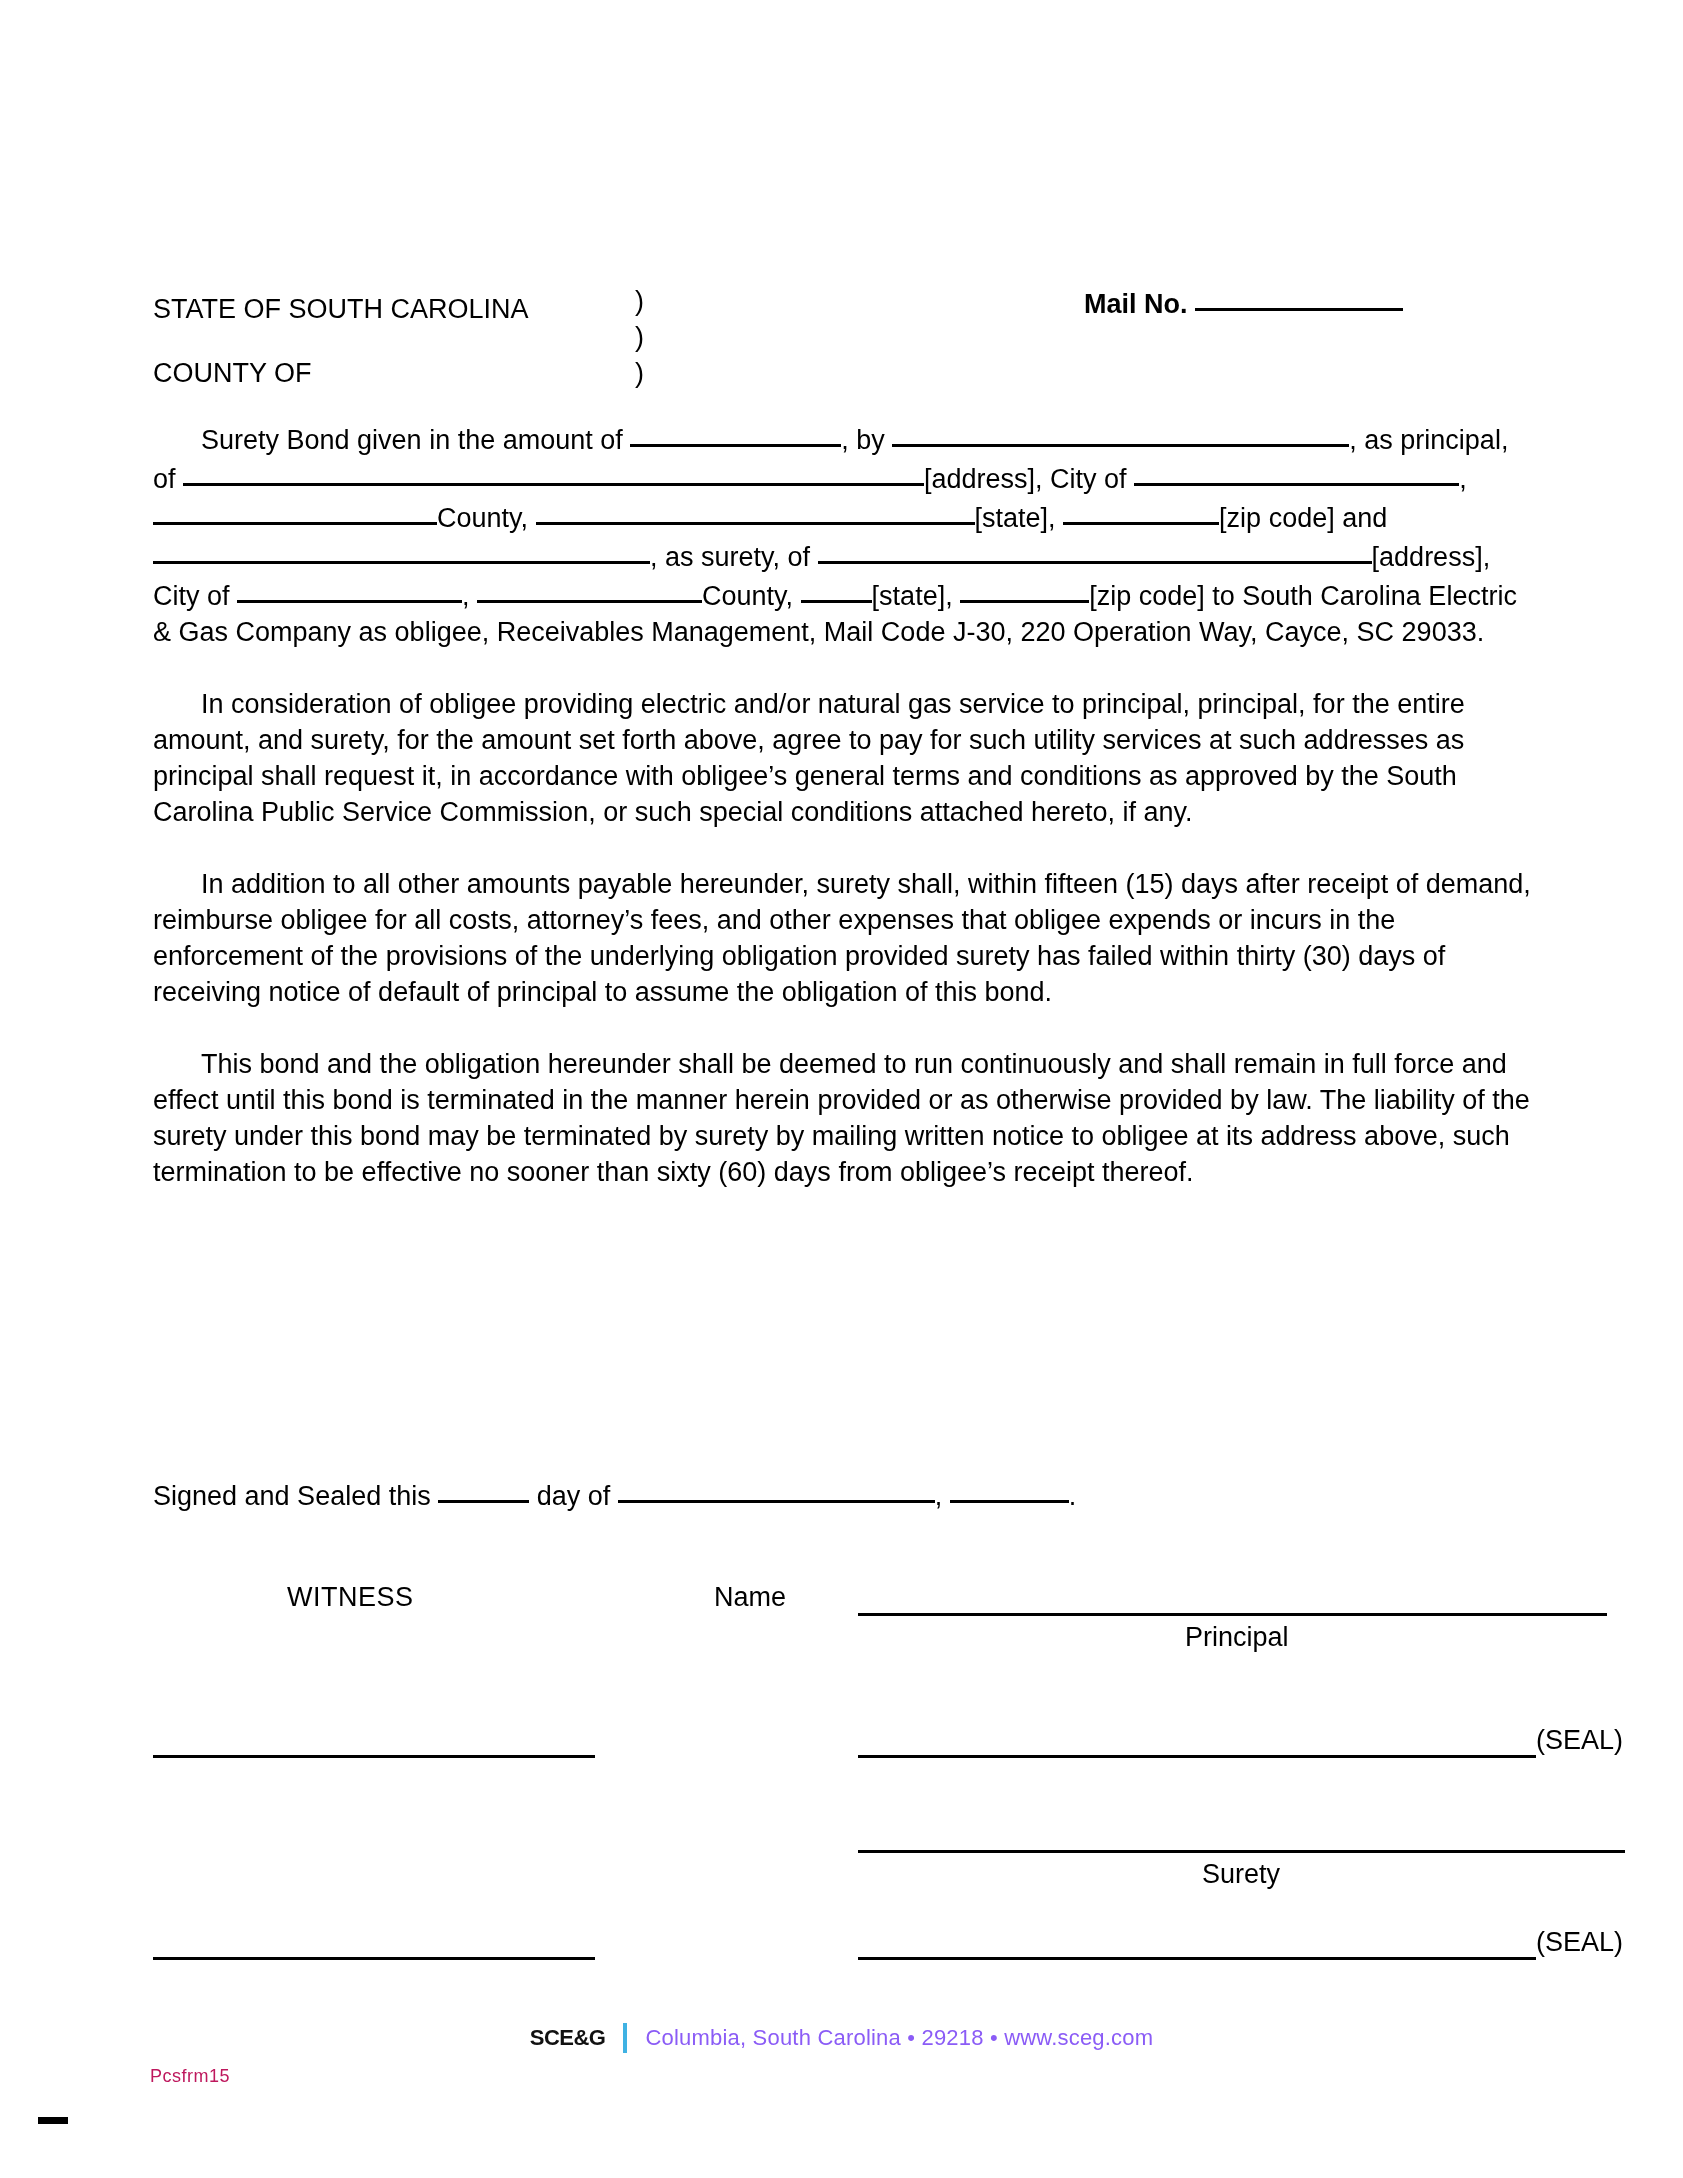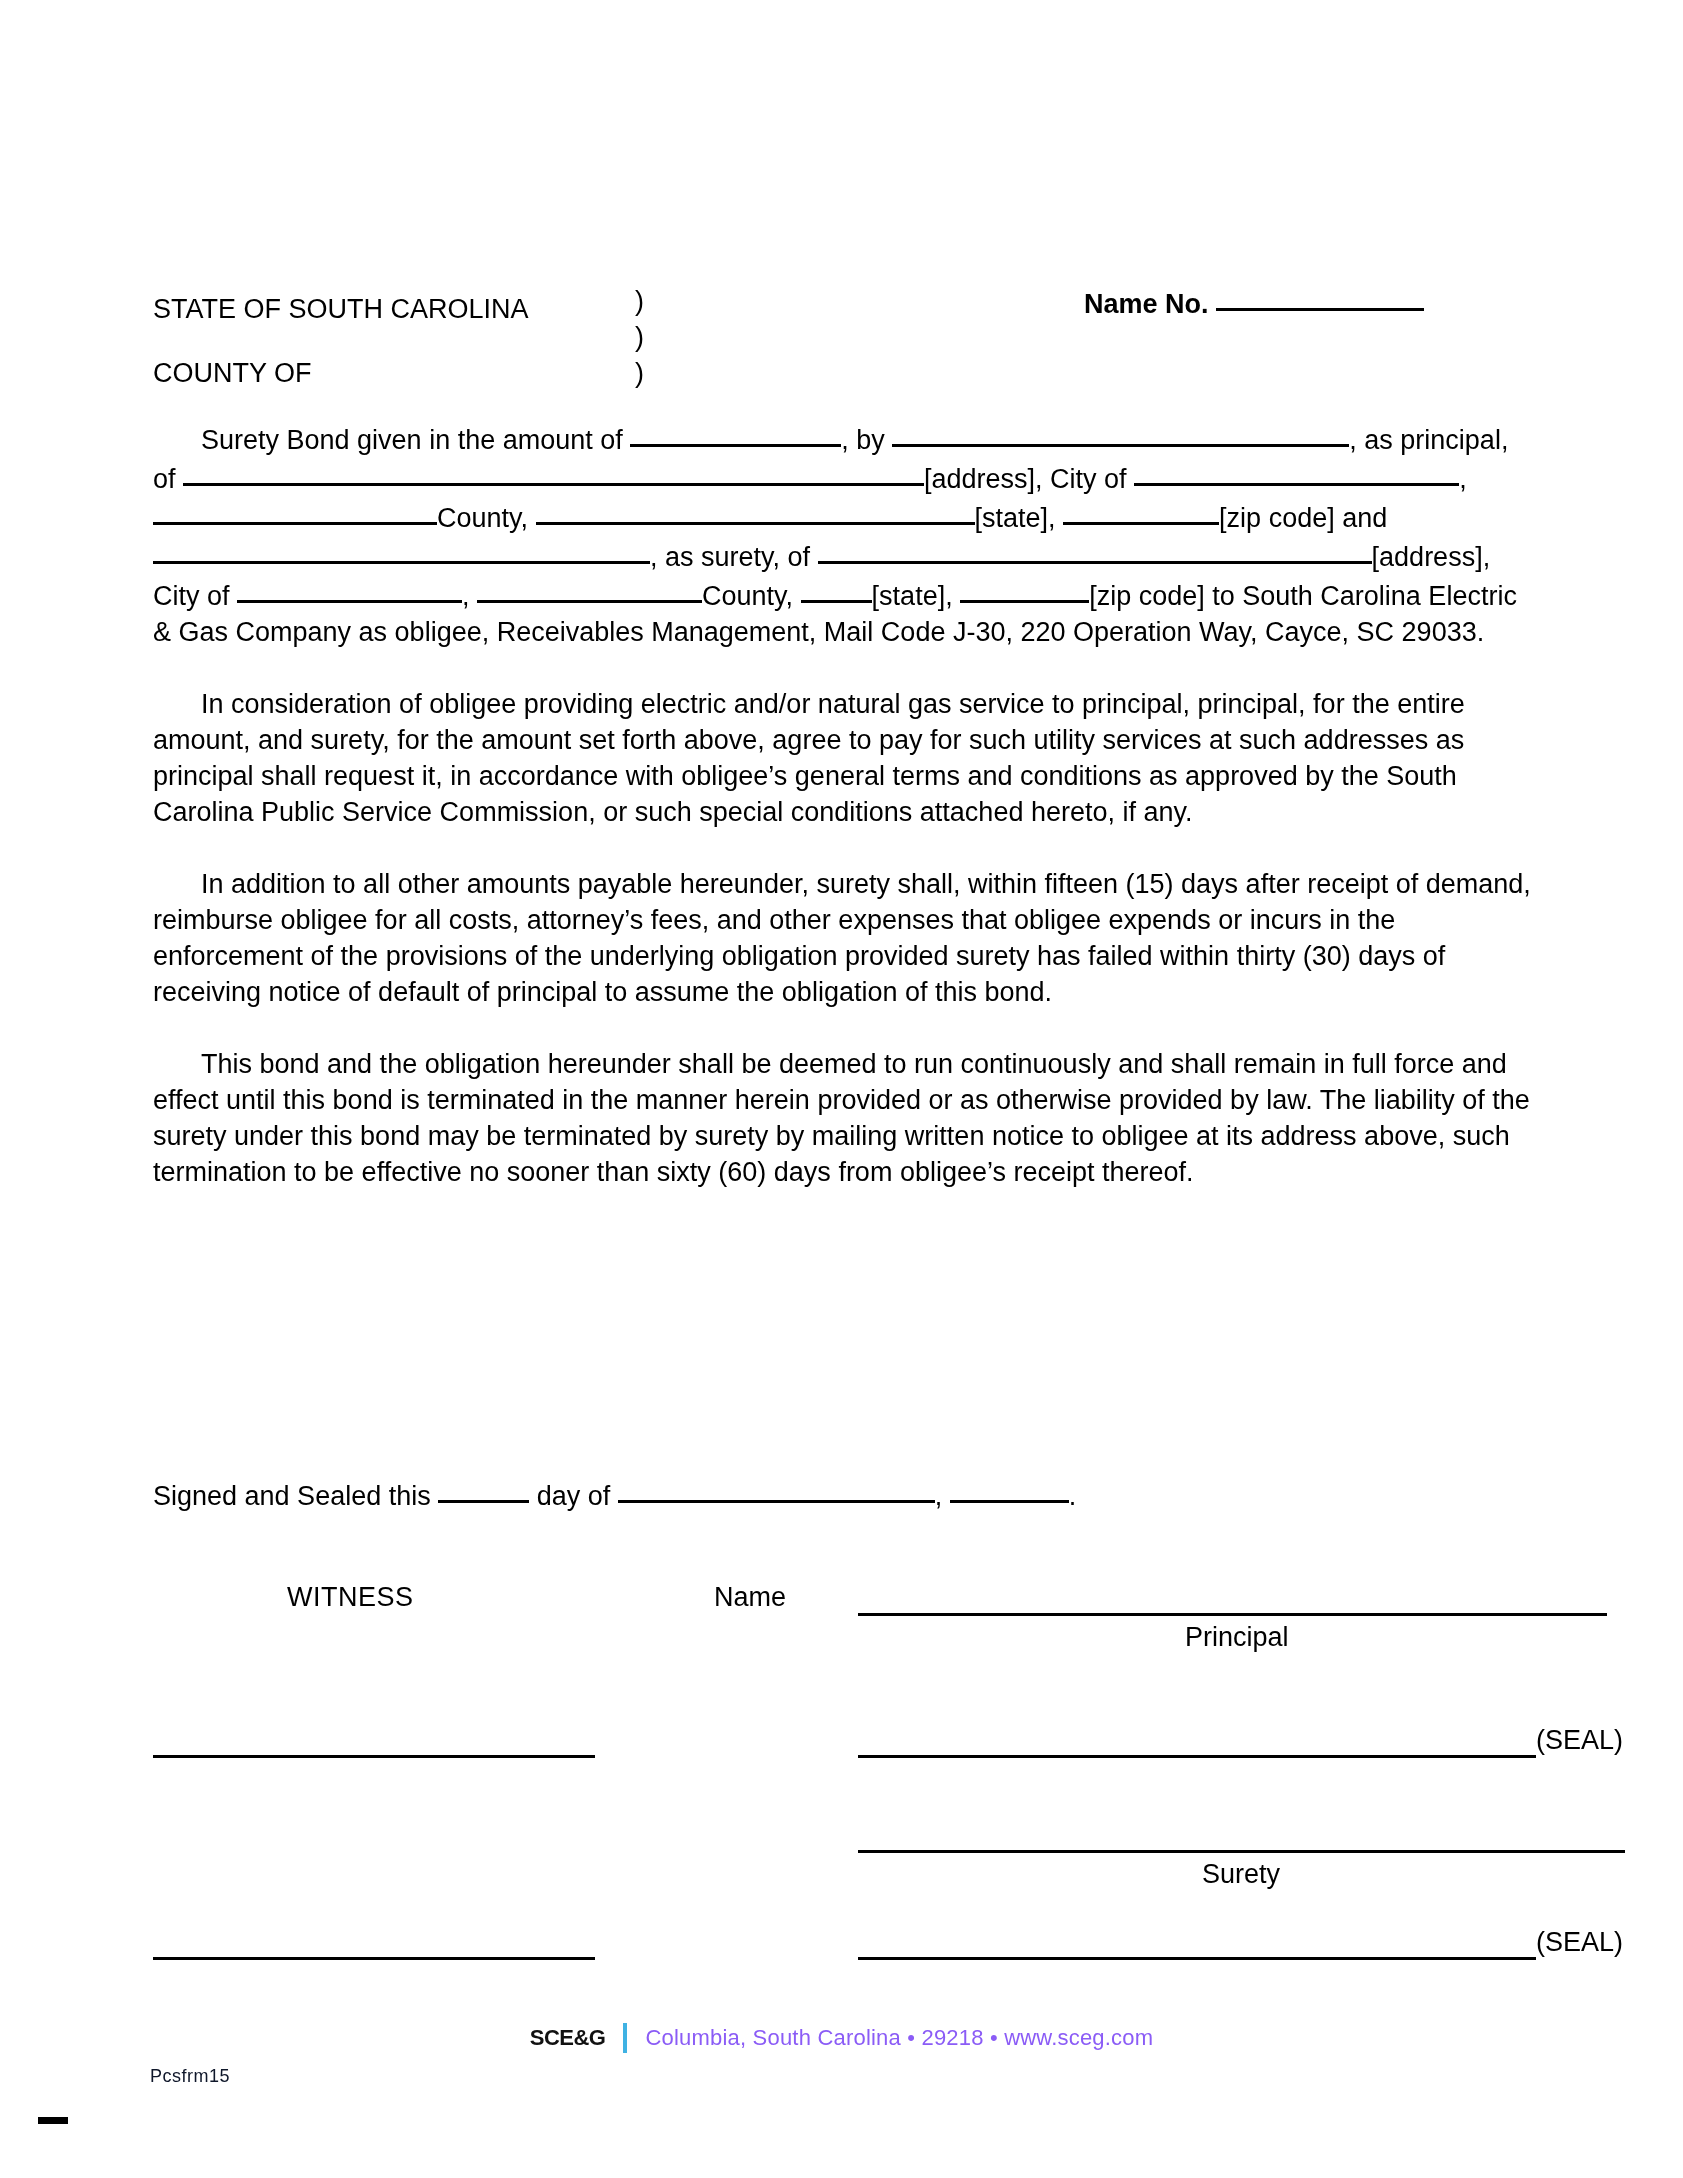--- a/index.html
+++ b/index.html
@@ -228,21 +228,21 @@
     font-family: "Liberation Sans", sans-serif;
     font-size: 22px;
     color: #8b5cf6;
     letter-spacing: 0.2px;
   }
   .form-code {
     position: absolute;
     left: 150px;
     top: 2066px;
     font-size: 18px;
-    color: #0f172a;
+    color: #be185d;
     letter-spacing: 0.5px;
   }
   .edge-mark {
     position: absolute;
     left: 38px;
     top: 2117px;
     width: 30px;
     height: 7px;
     background: #000;
   }
@@ -251,21 +251,21 @@
 <body>
 
 <div class="page">
 
 
   <div class="doc">
 
     <div class="hdr-row">
       <span class="hdr-state">STATE OF SOUTH CAROLINA</span>
       <span class="hdr-paren">)</span>
-      <span class="hdr-bond"><span>Name No.</span> <span class="u" style="width:208px"></span></span>
+      <span class="hdr-bond"><span>Mail No.</span> <span class="u" style="width:208px"></span></span>
     </div>
     <div class="hdr-row">
       <span class="hdr-paren">)</span>
     </div>
     <div class="hdr-row">
       <span class="hdr-county">COUNTY OF</span>
       <span class="hdr-paren">)</span>
     </div>
 
     <div style="height:28px"></div>

